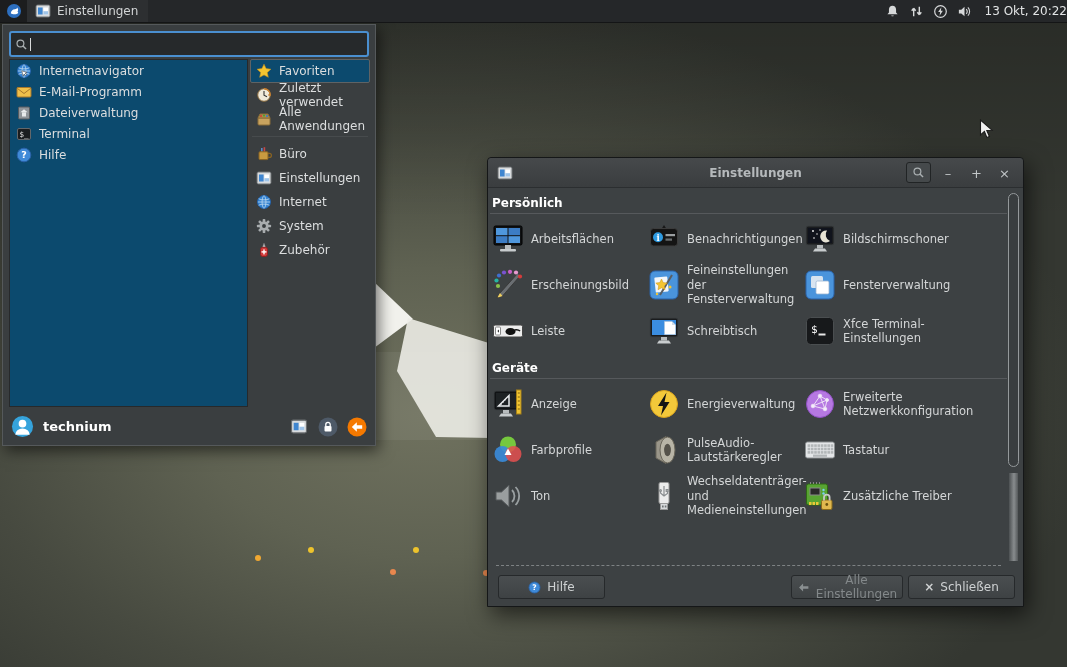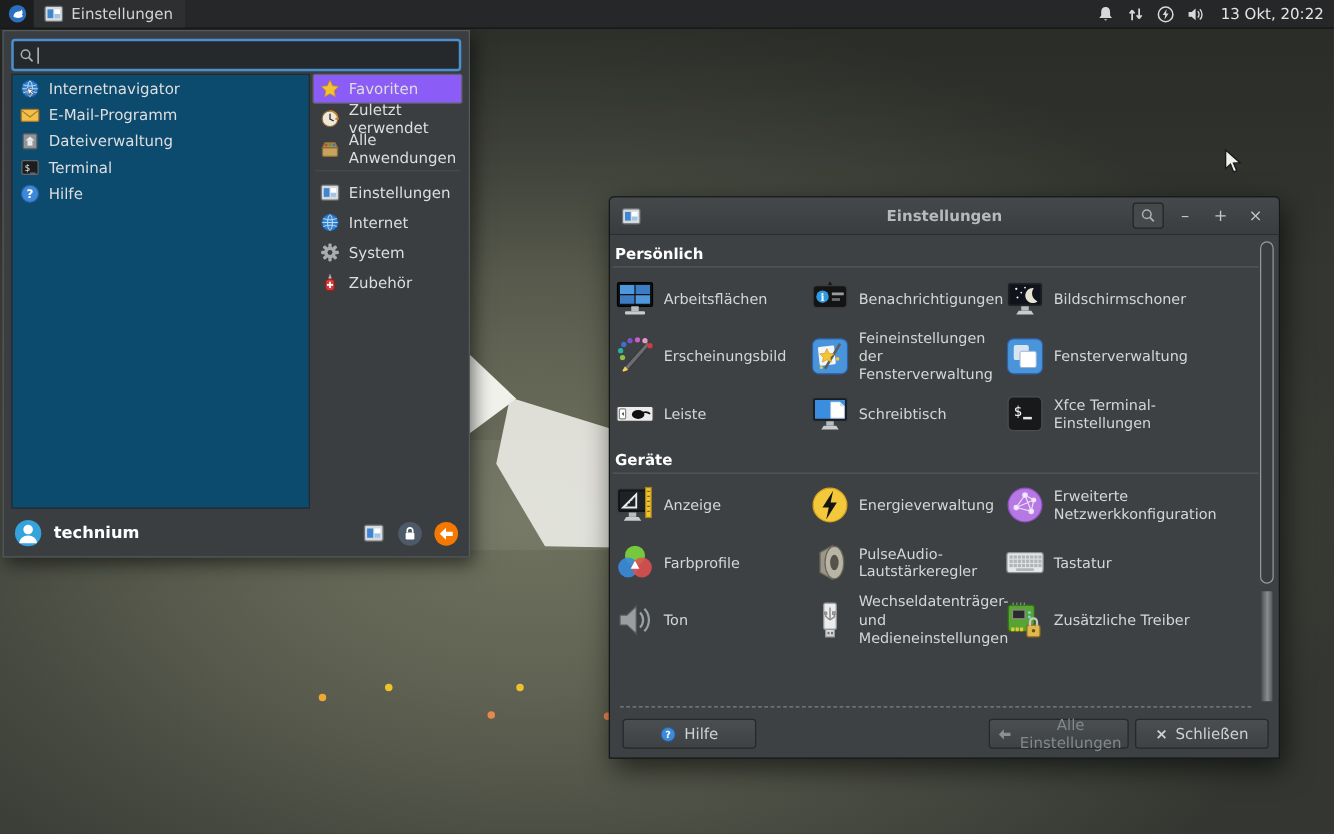--- a/index.html
+++ b/index.html
@@ -16,42 +16,42 @@
     display:flex;align-items:center;justify-content:space-between;z-index:50;
     border-bottom:1px solid #141516;}
   .panel-left{display:flex;align-items:center;height:100%;}
   .logo-btn{width:27px;height:100%;display:flex;align-items:center;justify-content:center;
     background:#1c1d1e;border:none;padding:0;cursor:default;}
   .logo-btn svg{width:16px;height:16px;}
   .task-item{display:flex;align-items:center;gap:6px;height:100%;padding:0 10px 0 8px;
     background:#2d2f31;}
   .task-item .ticon svg{width:16px;height:16px;}
   .task-label{color:#d2d4d5;font-size:12px;}
-  .panel-right{display:flex;align-items:center;gap:9px;padding-right:8px;}
+  .panel-right{display:flex;align-items:center;gap:9px;padding-right:0;}
   .tray-icon svg{width:15px;height:15px;}
   .clock{color:#e2e4e5;font-size:12px;margin-left:4px;white-space:nowrap;}
   
   .whisker{position:absolute;left:2px;top:24px;width:372px;height:420px;z-index:40;
     background:#3a3e40;border:1px solid #55595b;box-shadow:3px 5px 14px rgba(0,0,0,.55);}
   .search-box{position:absolute;left:6px;right:6px;top:6px;height:22px;
     background:#26292b;border:2px solid #4a8fd0;border-radius:3px;
     display:flex;align-items:center;padding:0 4px;gap:4px;}
   .search-box svg{width:13px;height:13px;}
   .search-input{flex:1;background:transparent;border:none;outline:none;color:#e0e2e3;
     font-size:12px;font-family:inherit;padding:0;caret-color:#e0e2e3;}
   .search-caret{width:1px;height:13px;background:#d8dadb;margin-left:-2px;}
   .apps-panel{position:absolute;left:6px;top:34px;width:237px;height:346px;
     background:#0c4a6e;border:1px solid #27292b;overflow:hidden;}
   .app-row{display:flex;align-items:center;gap:7px;height:21px;padding:0 6px;color:#dcdedf;
     font-size:12px;cursor:default;}
   .app-row .aicon svg{width:16px;height:16px;}
   .cats-panel{position:absolute;left:247px;right:5px;top:34px;}
   .cat-row{display:flex;align-items:center;gap:7px;height:22px;padding:0 5px;color:#dcdedf;
     font-size:12px;border:1px solid transparent;border-radius:2px;cursor:default;}
-  .cat-row.selected{background:#8b5cf6;border-color:#5f6365;}
+  .cat-row.selected{background:#0c4a6e;border-color:#5f6365;}
   .cat-row .cicon svg{width:16px;height:16px;}
   .cat-sep{height:1px;background:#474b4d;margin:5px 2px 5px 2px;}
   .whisker-footer{position:absolute;left:0;right:0;bottom:0;height:37px;
     display:flex;align-items:center;padding:0 8px;gap:9px;}
   .avatar{width:23px;height:23px;}
   .user-name{color:#ffffff;font-weight:bold;font-size:13px;flex:1;}
   .wfbtn{background:transparent;border:none;padding:0;display:flex;align-items:center;cursor:default;}
   .wfbtn svg{width:20px;height:20px;}
   .wfbtn.tiles svg{width:20px;height:17px;}
   
@@ -272,20 +272,31 @@
             <circle cx="8" cy="4.6" r="1.1" fill="#48a038"></circle>
             <circle cx="11" cy="5" r="1.1" fill="#3878c8"></circle>
           </svg>
         </span>
         <span>Alle Anwendungen</span>
       </div>
       <div class="cat-sep"></div>
       <div class="cat-row">
         <span class="cicon">
           <svg viewBox="0 0 16 16">
+            <rect x="5" y="2" width="1.6" height="4.5" fill="#5a8ac8"></rect>
+            <rect x="7.6" y="1.2" width="1.6" height="5.3" fill="#c84848"></rect>
+            <rect x="3" y="5.8" width="9" height="7.8" rx="1" fill="#c99a40" stroke="#8a6422"></rect>
+            <path d="M12 7.4h1.4a2 2 0 0 1 0 4H12" fill="none" stroke="#8a6422" stroke-width="1.2"></path>
+          </svg>
+        </span>
+        <span>Büro</span>
+      </div>
+      <div class="cat-row">
+        <span class="cicon">
+          <svg viewBox="0 0 16 16">
             <rect x="1" y="2" width="14" height="12" rx="1.5" fill="#d8dbdd" stroke="#6a6e70"></rect>
             <rect x="3" y="4.5" width="4.6" height="7" fill="#3f86d0"></rect>
             <rect x="8.4" y="4.5" width="4.6" height="7" fill="#ffffff"></rect>
             <rect x="8.4" y="8.2" width="4.6" height="3.3" fill="#9fc4e8"></rect>
           </svg>
         </span>
         <span>Einstellungen</span>
       </div>
       <div class="cat-row">
         <span class="cicon">

